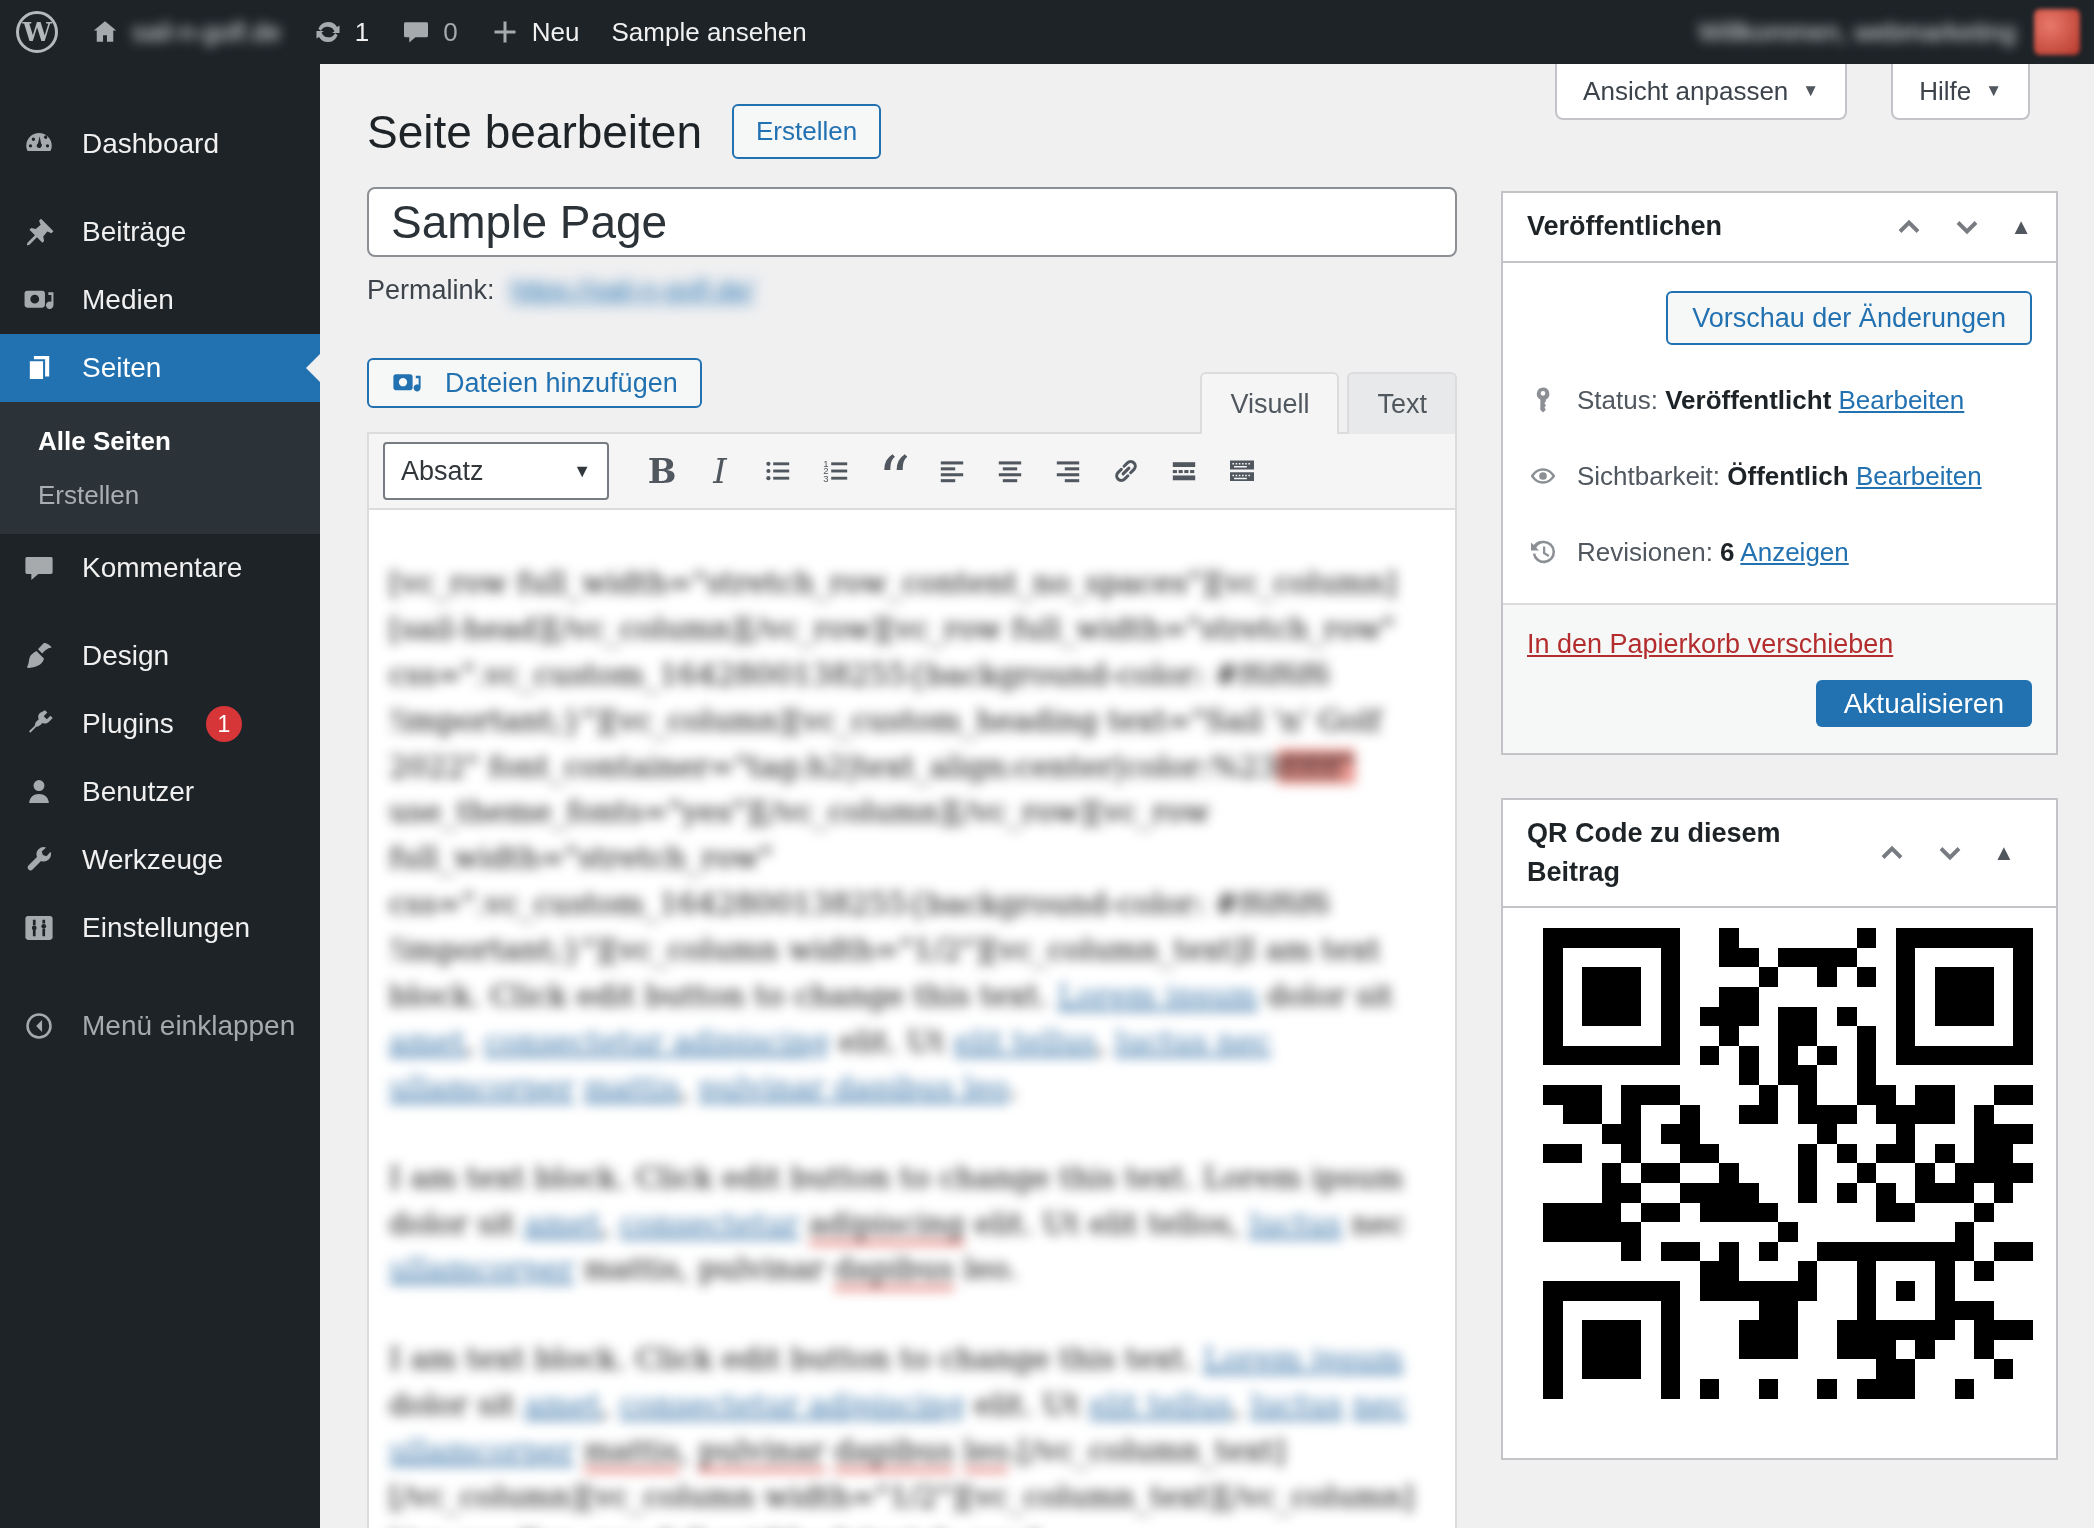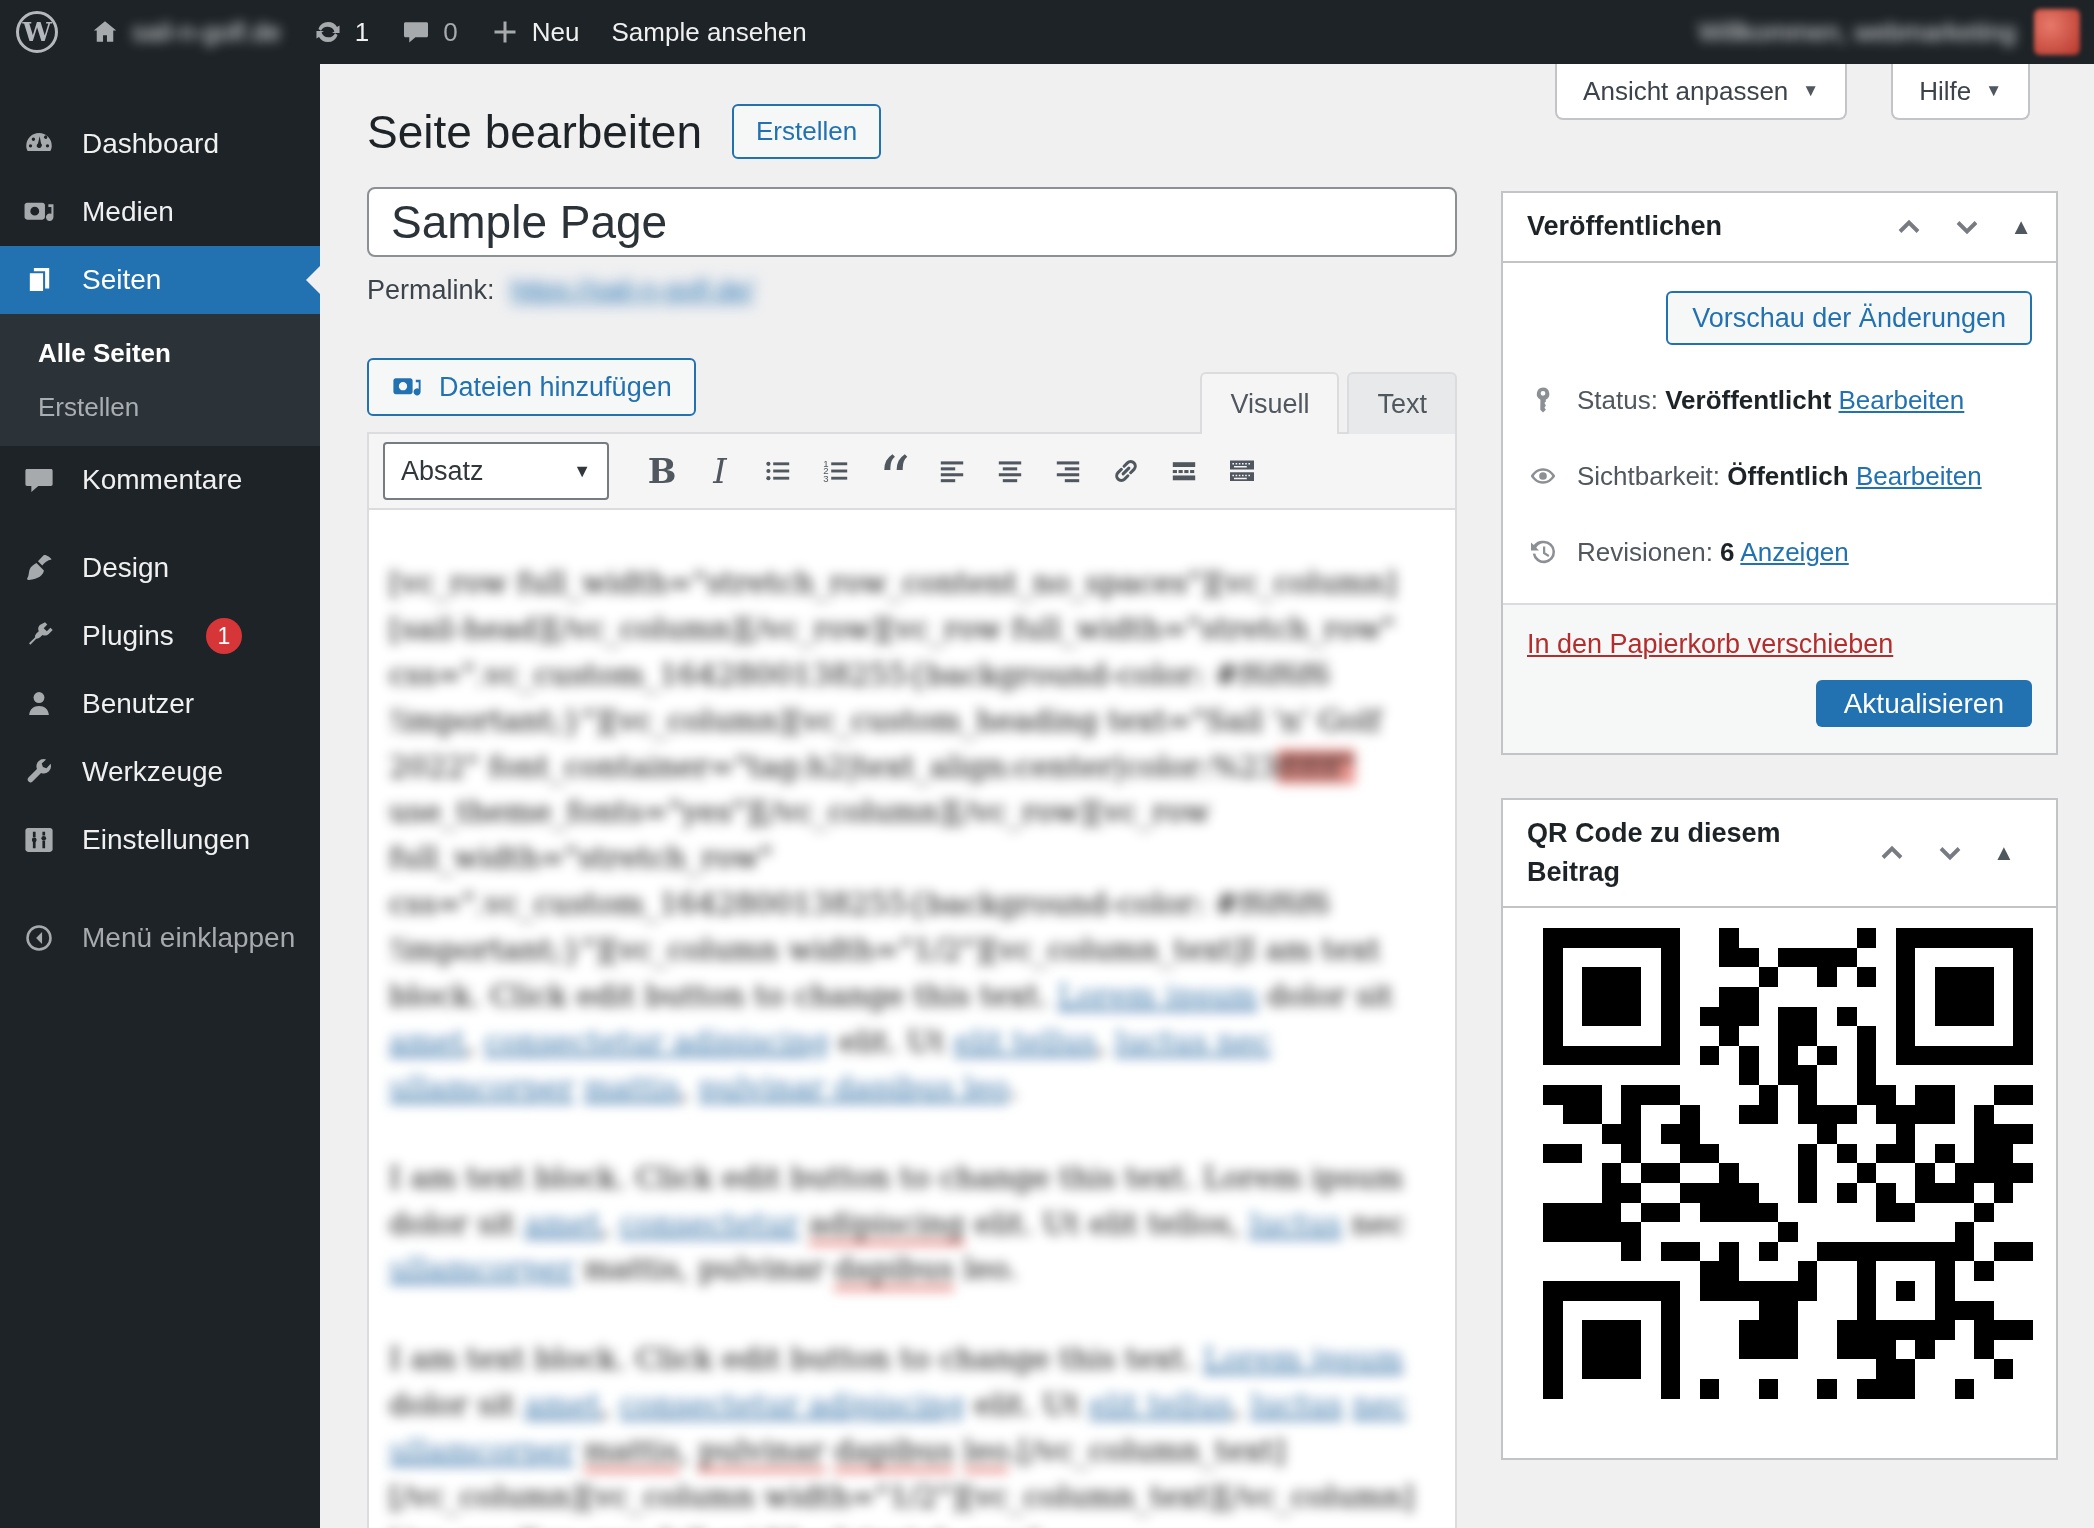--- a/index.html
+++ b/index.html
@@ -58,21 +58,21 @@
     font-size:26px;padding:10px 22px;cursor:pointer;font-family:inherit;}
 
   .title-input{margin-top:28px;width:100%;box-sizing:border-box;height:70px;font-size:46px;
     color:#2c3338;padding:12px 22px;border:2px solid #8c8f94;border-radius:8px;background:#fff;
     font-family:inherit;}
   .permalink-row{margin-top:18px;font-size:27px;color:#3c434a;display:flex;align-items:center;gap:16px;}
   .permalink-url{color:#2271b1;text-decoration:underline;filter:blur(7px);font-weight:500;}
 
   .media-tabs-row{margin-top:52px;height:74px;display:flex;justify-content:space-between;
     align-items:flex-end;position:relative;}
-  .add-media-btn{align-self:flex-start;display:inline-flex;align-items:center;gap:16px;height:58px;
+  .add-media-btn{align-self:flex-start;display:inline-flex;align-items:center;gap:22px;height:50px;
     padding:0 22px;background:#f6f7f7;border:2px solid #2271b1;border-radius:6px;color:#2271b1;
     font-size:27px;cursor:pointer;font-family:inherit;}
   .editor-tabs{display:flex;gap:8px;margin-bottom:-2px;position:relative;z-index:2;}
   .etab{height:60px;padding:0 28px;display:flex;align-items:center;font-size:27px;color:#50575e;
     border:2px solid #dcdcde;border-bottom:none;border-radius:6px 6px 0 0;background:#e8e9ea;cursor:pointer;}
   .etab.active{background:#f5f5f5;margin-left:16px;}
 
   .editor-shell{border:2px solid #dcdcde;background:#fff;position:relative;z-index:1;}
   .editor-toolbar{display:flex;align-items:center;background:#f5f5f5;border-bottom:2px solid #dcdcde;
     padding:8px 14px;gap:6px;}
@@ -176,20 +176,28 @@
 
   <div class="sidebar">
     <div>
         <div class="menu-item sep">
           <span class="icon">
             <svg viewBox="0 0 20 20" width="34" height="34" fill="currentColor">
               <path d="M10 3.5a7.5 7.5 0 0 0-7.5 7.5c0 1.2.3 2.2.8 3.1h13.4c.5-.9.8-1.9.8-3.1A7.5 7.5 0 0 0 10 3.5zM5 12.1a1 1 0 1 1 0-2 1 1 0 0 1 0 2zm1.7-3.9a1 1 0 1 1 0-2 1 1 0 0 1 0 2zm4.7 3.3a1.4 1.4 0 0 1-2.6-1.1c.1-.3.3-.5.6-.7l1-4.3.8 4.3c.2.2.4.4.5.7a1.4 1.4 0 0 1-.3 1.1zm1.9-4.7a1 1 0 1 1 1.4-1.4 1 1 0 0 1-1.4 1.4zm1.7 5.3a1 1 0 1 1 0-2 1 1 0 0 1 0 2z"></path>
             </svg>
           </span>
           <span class="menu-label">Dashboard</span>
+        </div>
+        <div class="menu-item sep">
+          <span class="icon">
+            <svg viewBox="0 0 20 20" width="34" height="34" fill="currentColor">
+              <path d="M11.2 2.2 10 3.4l1 2.4-2.9 2.4-2.7-.5-1 1 3.2 3.2-4.4 4.4-.4 1.6 1.6-.4 4.4-4.4 3.2 3.2 1-1-.5-2.7 2.4-2.9 2.4 1 1.2-1.2z"></path>
+            </svg>
+          </span>
+          <span class="menu-label">Beiträge</span>
         </div>
         <div class="menu-item">
           <span class="icon">
             <svg viewBox="0 0 20 20" width="34" height="34" fill="currentColor">
               <path fill-rule="evenodd" d="M3 4.5h9c.8 0 1.5.7 1.5 1.5v7c0 .8-.7 1.5-1.5 1.5H3c-.8 0-1.5-.7-1.5-1.5V6c0-.8.7-1.5 1.5-1.5zm4.5 7.6a2.6 2.6 0 1 0 0-5.2 2.6 2.6 0 0 0 0 5.2z"></path>
               <path d="M15.5 5.5h3V13a2.2 2.2 0 1 1-1.2-1.9V7h-1.8z"></path>
             </svg>
           </span>
           <span class="menu-label">Medien</span>
         </div>

